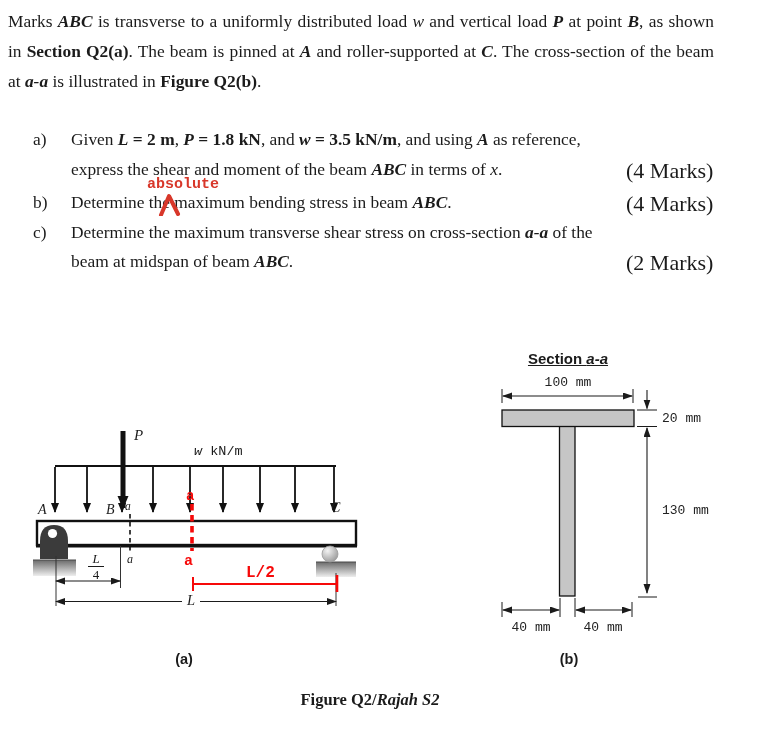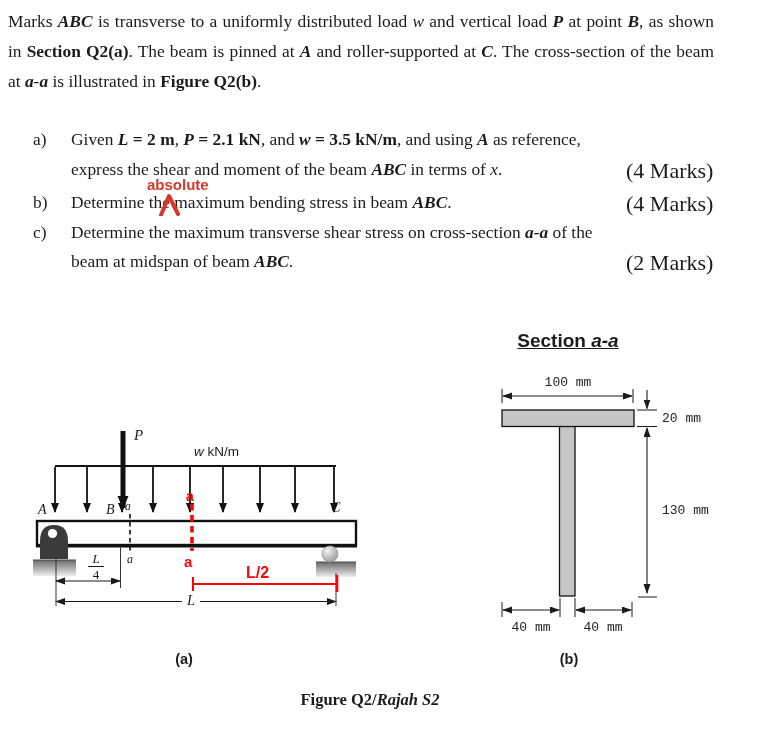--- a/index.html
+++ b/index.html
@@ -11,25 +11,25 @@
   .bi{font-weight:bold;font-style:italic;}
   .abs{position:absolute;white-space:nowrap;}
   .body-txt{font-size:17.4px;line-height:22px;}
   .intro{position:absolute;left:8px;top:6px;width:706px;font-size:17.4px;}
   .intro .ln{height:30px;line-height:30px;}
   .intro .jl{text-align:justify;text-align-last:justify;}
   .marker{font-size:17.4px;}
   .marks{font-size:22px;}
   .annred{color:#d8372a;}
   .red{color:#f60909;}
-  .sans{font-family:Liberation Sans, sans-serif;text-align:center;}
+  .sans{font-family:Liberation Mono, monospace;text-align:center;}
   .figlbl{font-family:Liberation Mono, monospace;font-size:13px;color:#222;}
   .fig-caption{font-family:"Liberation Sans",sans-serif;font-size:14.5px;font-weight:bold;text-align:center;}
-  .sec-title{font-family:"Liberation Sans",sans-serif;font-size:19px;font-weight:bold;
-             text-decoration:underline;text-align:center;}
+  .sec-title{font-family:"Liberation Sans",sans-serif;font-size:15px;font-weight:bold;
+             text-decoration:underline;text-align:center;margin-top:20px;}
   .serif-var{font-style:italic;font-size:14px;}
   svg.layer{position:absolute;z-index:1;}
   .lbl{z-index:2;}
   .frac{position:absolute;z-index:2;width:16px;text-align:center;font-size:13px;font-style:italic;line-height:13px;}
   .frac .num{border-bottom:1.2px solid #1b1b1b;display:block;padding:0 2px 1px 2px;}
   .frac .den{display:block;font-style:normal;padding-top:1px;}
   .l-label{background:#fff;padding:0 5px;font-style:italic;font-size:14.5px;}
   .doc-caption{position:absolute;left:85px;top:690px;width:570px;text-align:center;font-size:16.5px;z-index:2;}
 </style>
 </head>
@@ -37,21 +37,21 @@
 
 <div class="page">
 
   <div class="intro">
     <div class="ln jl"><span>Marks </span><span class="bi">ABC</span><span> is transverse to a uniformly distributed load </span><span class="i">w</span><span> and vertical load </span><span class="bi">P</span><span> at point </span><span class="bi">B</span><span>, as shown</span></div>
     <div class="ln jl"><span>in </span><span class="b">Section Q2(a)</span><span>. The beam is pinned at </span><span class="bi">A</span><span> and roller-supported at </span><span class="bi">C</span><span>. The cross-section of the beam</span></div>
     <div class="ln"><span>at </span><span class="bi">a-a</span><span> is illustrated in </span><span class="b">Figure Q2(b)</span><span>.</span></div>
   </div>
 
   <div class="abs body-txt marker" style="left:33px;top:128px;">a)</div>
-  <div class="abs body-txt" style="left:71px;top:128px;"><span>Given </span><span class="bi">L</span><span class="b"> = 2 m</span><span>, </span><span class="bi">P</span><span class="b"> = 2.1 kN</span><span>, and </span><span class="bi">w</span><span class="b"> = 3.5 kN/m</span><span>, and using </span><span class="bi">A</span><span> as reference,</span></div>
+  <div class="abs body-txt" style="left:71px;top:128px;"><span>Given </span><span class="bi">L</span><span class="b"> = 2 m</span><span>, </span><span class="bi">P</span><span class="b"> = 1.8 kN</span><span>, and </span><span class="bi">w</span><span class="b"> = 3.5 kN/m</span><span>, and using </span><span class="bi">A</span><span> as reference,</span></div>
   <div class="abs body-txt" style="left:71px;top:158px;"><span>express the shear and moment of the beam </span><span class="bi">ABC</span><span> in terms of </span><span class="i">x</span><span>.</span></div>
   <div class="abs marks" style="left:626px;top:158px;">(4 Marks)</div>
 
   <div class="abs sans annred" style="left:147px;top:176px;font-size:15px;font-weight:bold;z-index:3;">absolute</div>
   <svg class="layer" style="left:157px;top:193px;z-index:3;" width="26" height="23" viewBox="0 0 26 23">
     <path d="M4,22 L12,3 L21,21" fill="none" stroke="#d8372a" stroke-width="4" stroke-linecap="round" stroke-linejoin="round"></path>
   </svg>
   <div class="abs body-txt marker" style="left:33px;top:191px;">b)</div>
   <div class="abs body-txt" style="left:71px;top:191px;"><span>Determine the maximum bending stress in beam </span><span class="bi">ABC</span><span>.</span></div>
   <div class="abs marks" style="left:626px;top:191px;">(4 Marks)</div>

